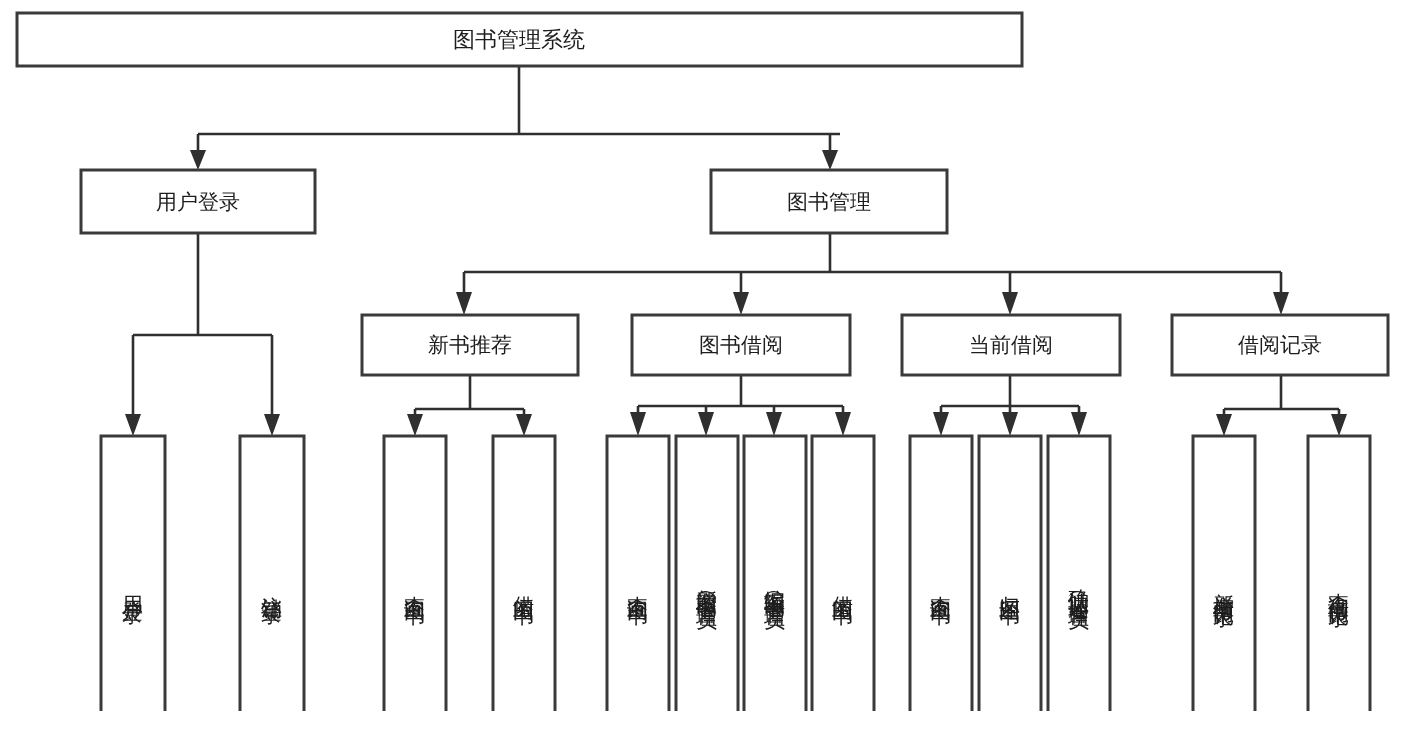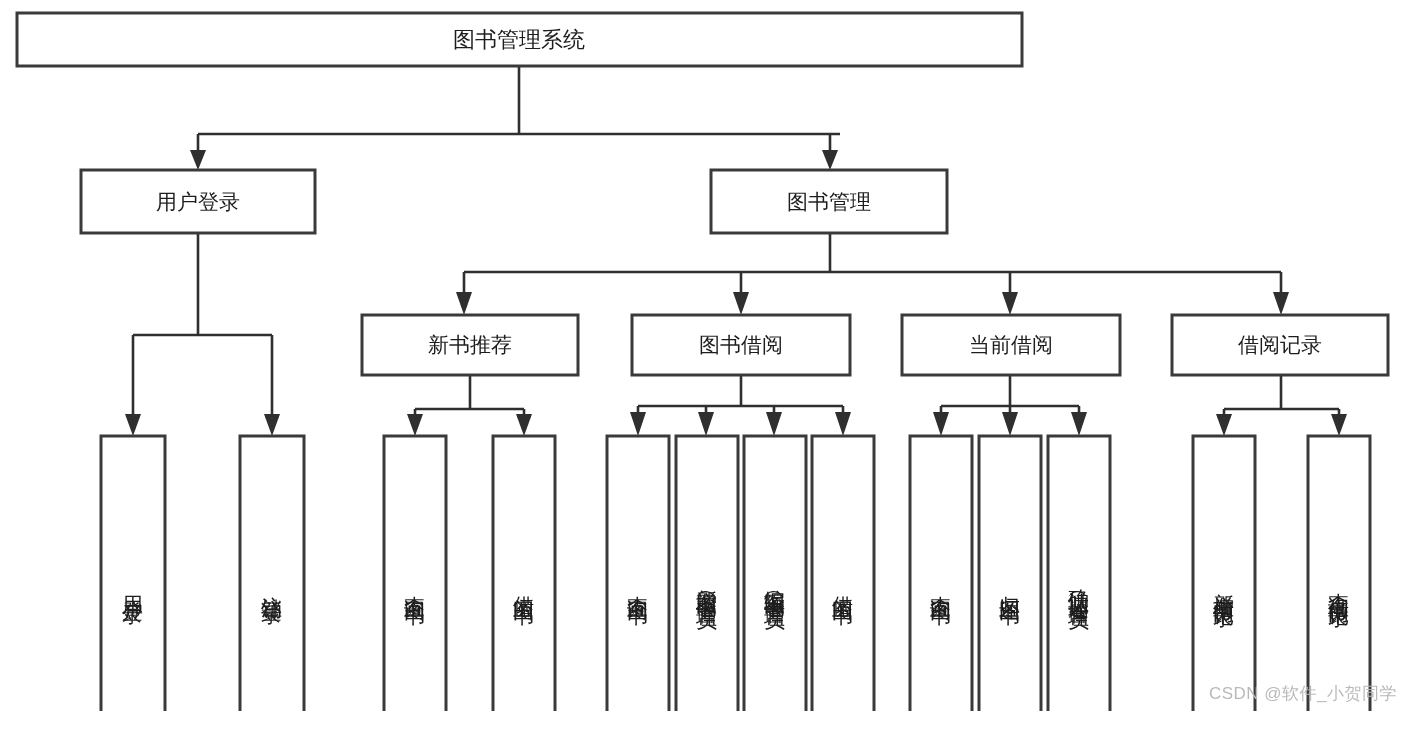--- a/index.html
+++ b/index.html
@@ -226,14 +226,13 @@
   <div class="leaf-label" style="left:744px; top:436px; width:62px; height:298px;">编辑图书（管理员）</div>
   <div class="leaf-label" style="left:812px; top:436px; width:62px; height:298px;">借阅图书</div>
 
   <div class="leaf-label" style="left:910px; top:436px; width:62px; height:298px;">查询图书</div>
   <div class="leaf-label" style="left:979px; top:436px; width:62px; height:298px;">归还图书</div>
   <div class="leaf-label" style="left:1048px; top:436px; width:62px; height:298px;">确认归还（管理员）</div>
 
   <div class="leaf-label" style="left:1193px; top:436px; width:62px; height:298px;">新增借阅记录</div>
   <div class="leaf-label" style="left:1308px; top:436px; width:62px; height:298px;">查询借阅记录</div>
 
-  <div class="watermark">CSDN @软件_小贺同学</div>
 </div>
 
 </body></html>

